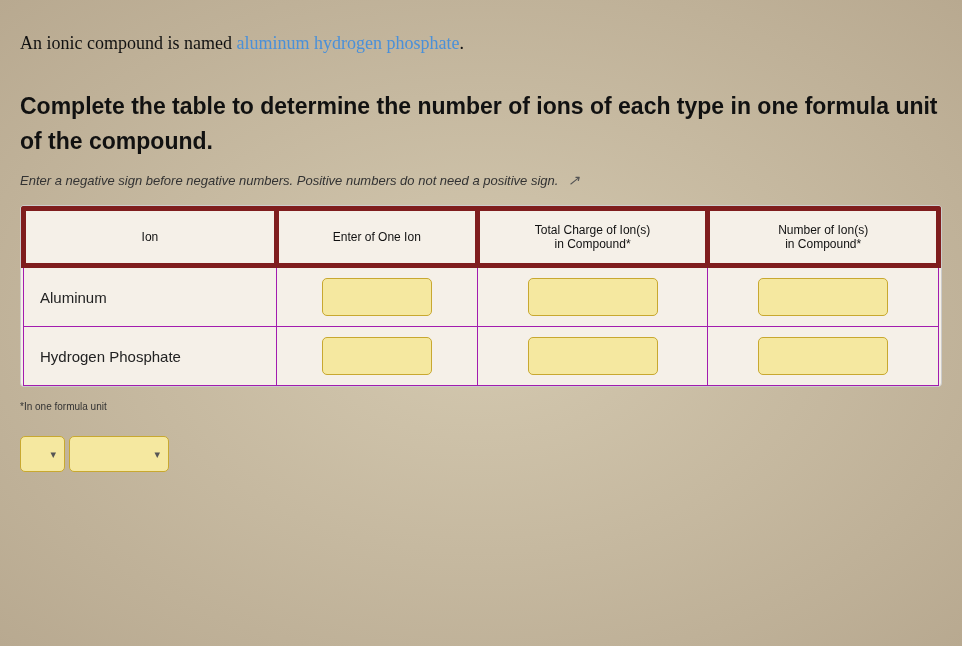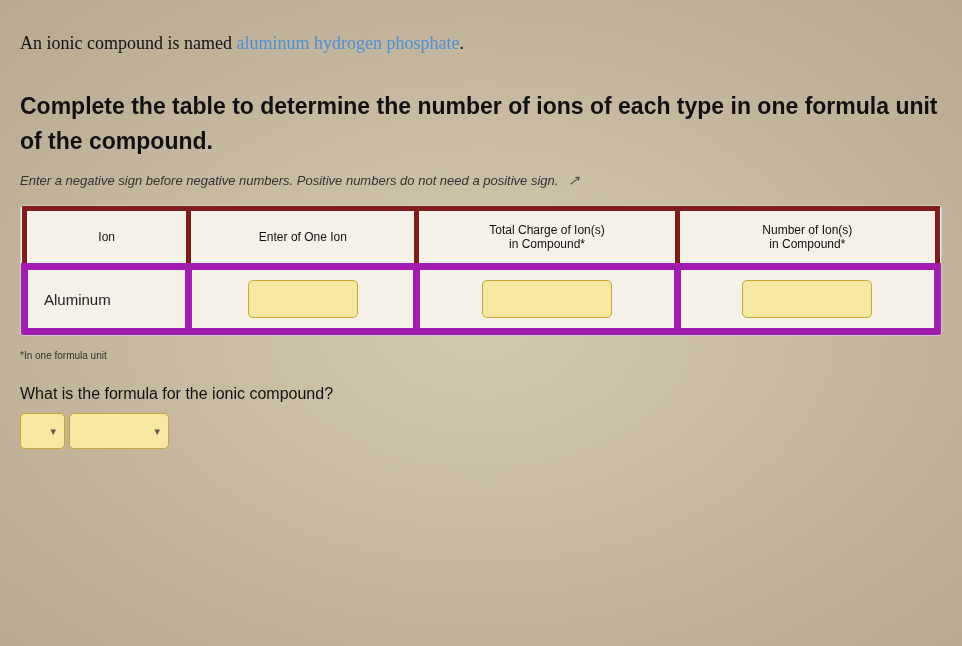--- a/index.html
+++ b/index.html
@@ -69,21 +69,21 @@
       border: 5px solid #7f1d1d;
       padding: 12px 10px;
       text-align: center;
       font-weight: 500;
       font-size: 12px;
       color: #111;
       vertical-align: middle;
     }
 
     td {
-      border: 7px solid #a21caf;
+      border: 1px solid #a21caf;
       padding: 10px 12px;
       text-align: center;
       vertical-align: middle;
       font-size: 15px;
       background-color: #f5f0e8;
     }
 
     td.ion-name {
       text-align: left;
       padding-left: 16px;
@@ -185,28 +185,39 @@
         <td>
           <div class="input-box"></div>
         </td>
         <td>
           <div class="input-box input-box-wide"></div>
         </td>
         <td>
           <div class="input-box input-box-wide"></div>
         </td>
       </tr>
+      <tr>
+        <td class="ion-name">Hydrogen Phosphate</td>
+        <td>
+          <div class="input-box"></div>
+        </td>
+        <td>
+          <div class="input-box input-box-wide"></div>
+        </td>
+        <td>
+          <div class="input-box input-box-wide"></div>
+        </td>
+      </tr>
     </tbody>
   </table>
 </div>
 
 <p class="footnote">*In one formula unit</p>
 
 <div class="formula-section">
-  <p class="formula-question">What is the formula for the ionic compound?</p>
   <div class="formula-dropdowns">
     <div class="dropdown-box dropdown-box-small">
       <span></span>
       <span class="chevron">▾</span>
     </div>
     <div class="dropdown-box dropdown-box-large">
       <span></span>
       <span class="chevron">▾</span>
     </div>
   </div>

